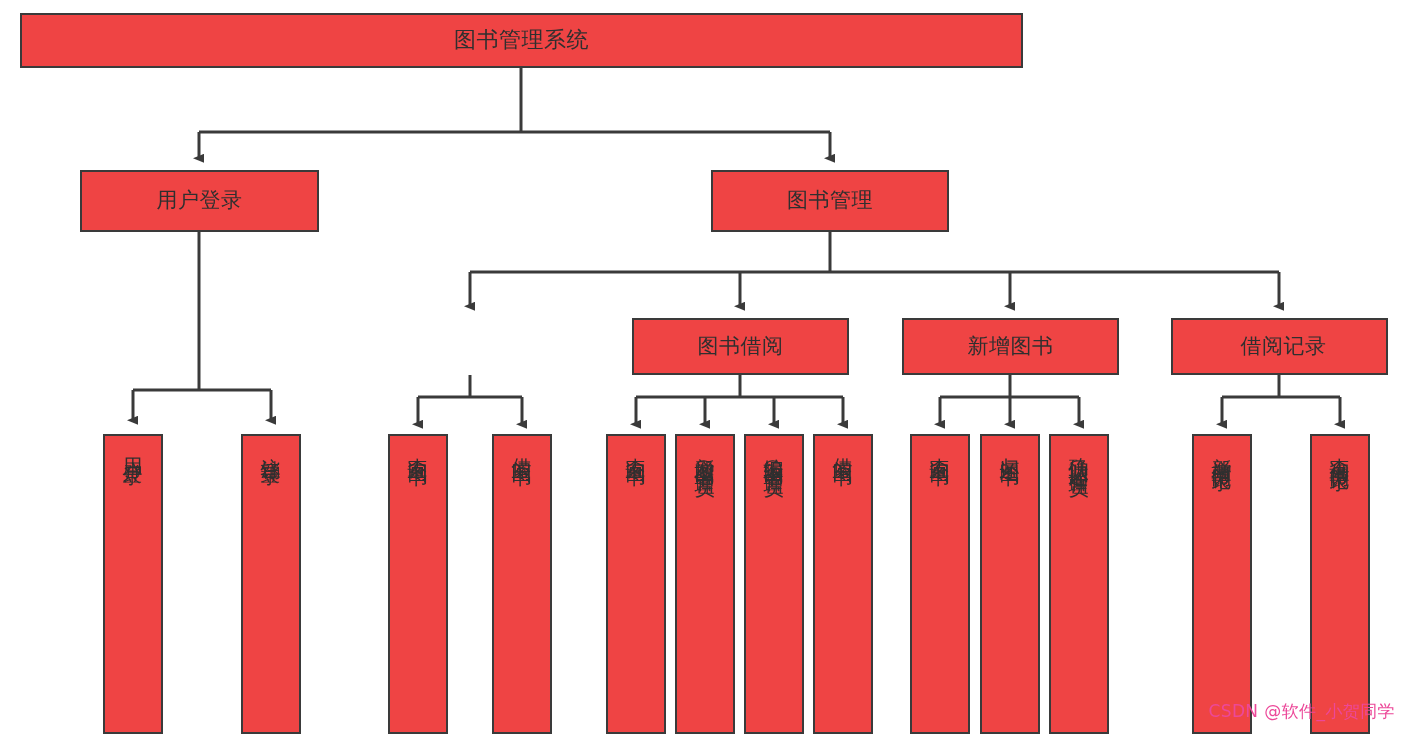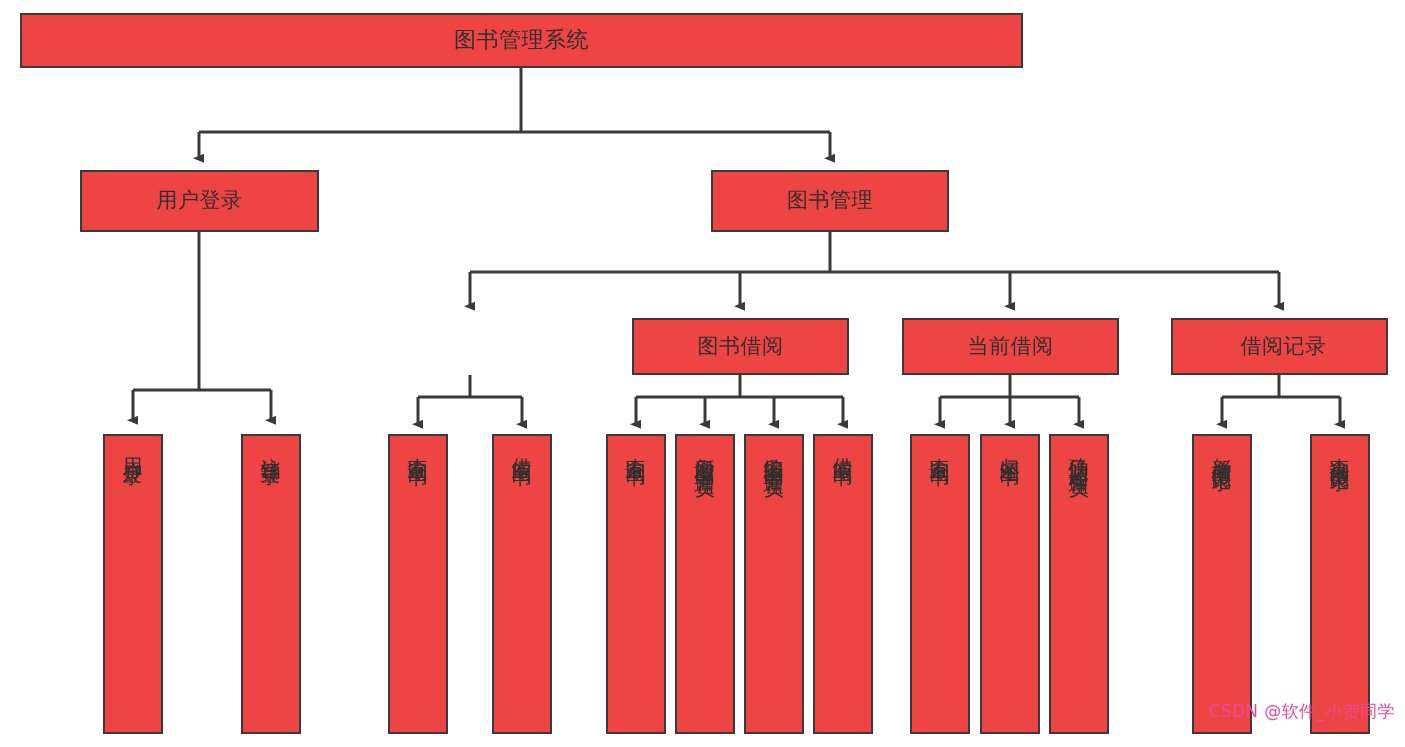--- a/index.html
+++ b/index.html
@@ -142,21 +142,21 @@
   <div class="node horiz" style="left:711px; top:170px; width:238px; height:62px;">
     <span class="node-label">图书管理</span>
   </div>
 
 
   <div class="node horiz" style="left:632px; top:318px; width:217px; height:57px;">
     <span class="node-label">图书借阅</span>
   </div>
 
   <div class="node horiz" style="left:902px; top:318px; width:217px; height:57px;">
-    <span class="node-label">当前借阅</span>
+    <span class="node-label">新增图书</span>
   </div>
 
   <div class="node horiz" style="left:1171px; top:318px; width:217px; height:57px;padding-left:8px;">
     <span class="node-label">借阅记录</span>
   </div>
 
   <div class="node vert" style="left:103px; top:434px; width:60px; height:300px;">
     <span class="node-label">用户登录</span>
   </div>
   <div class="node vert" style="left:241px; top:434px; width:60px; height:300px;">

